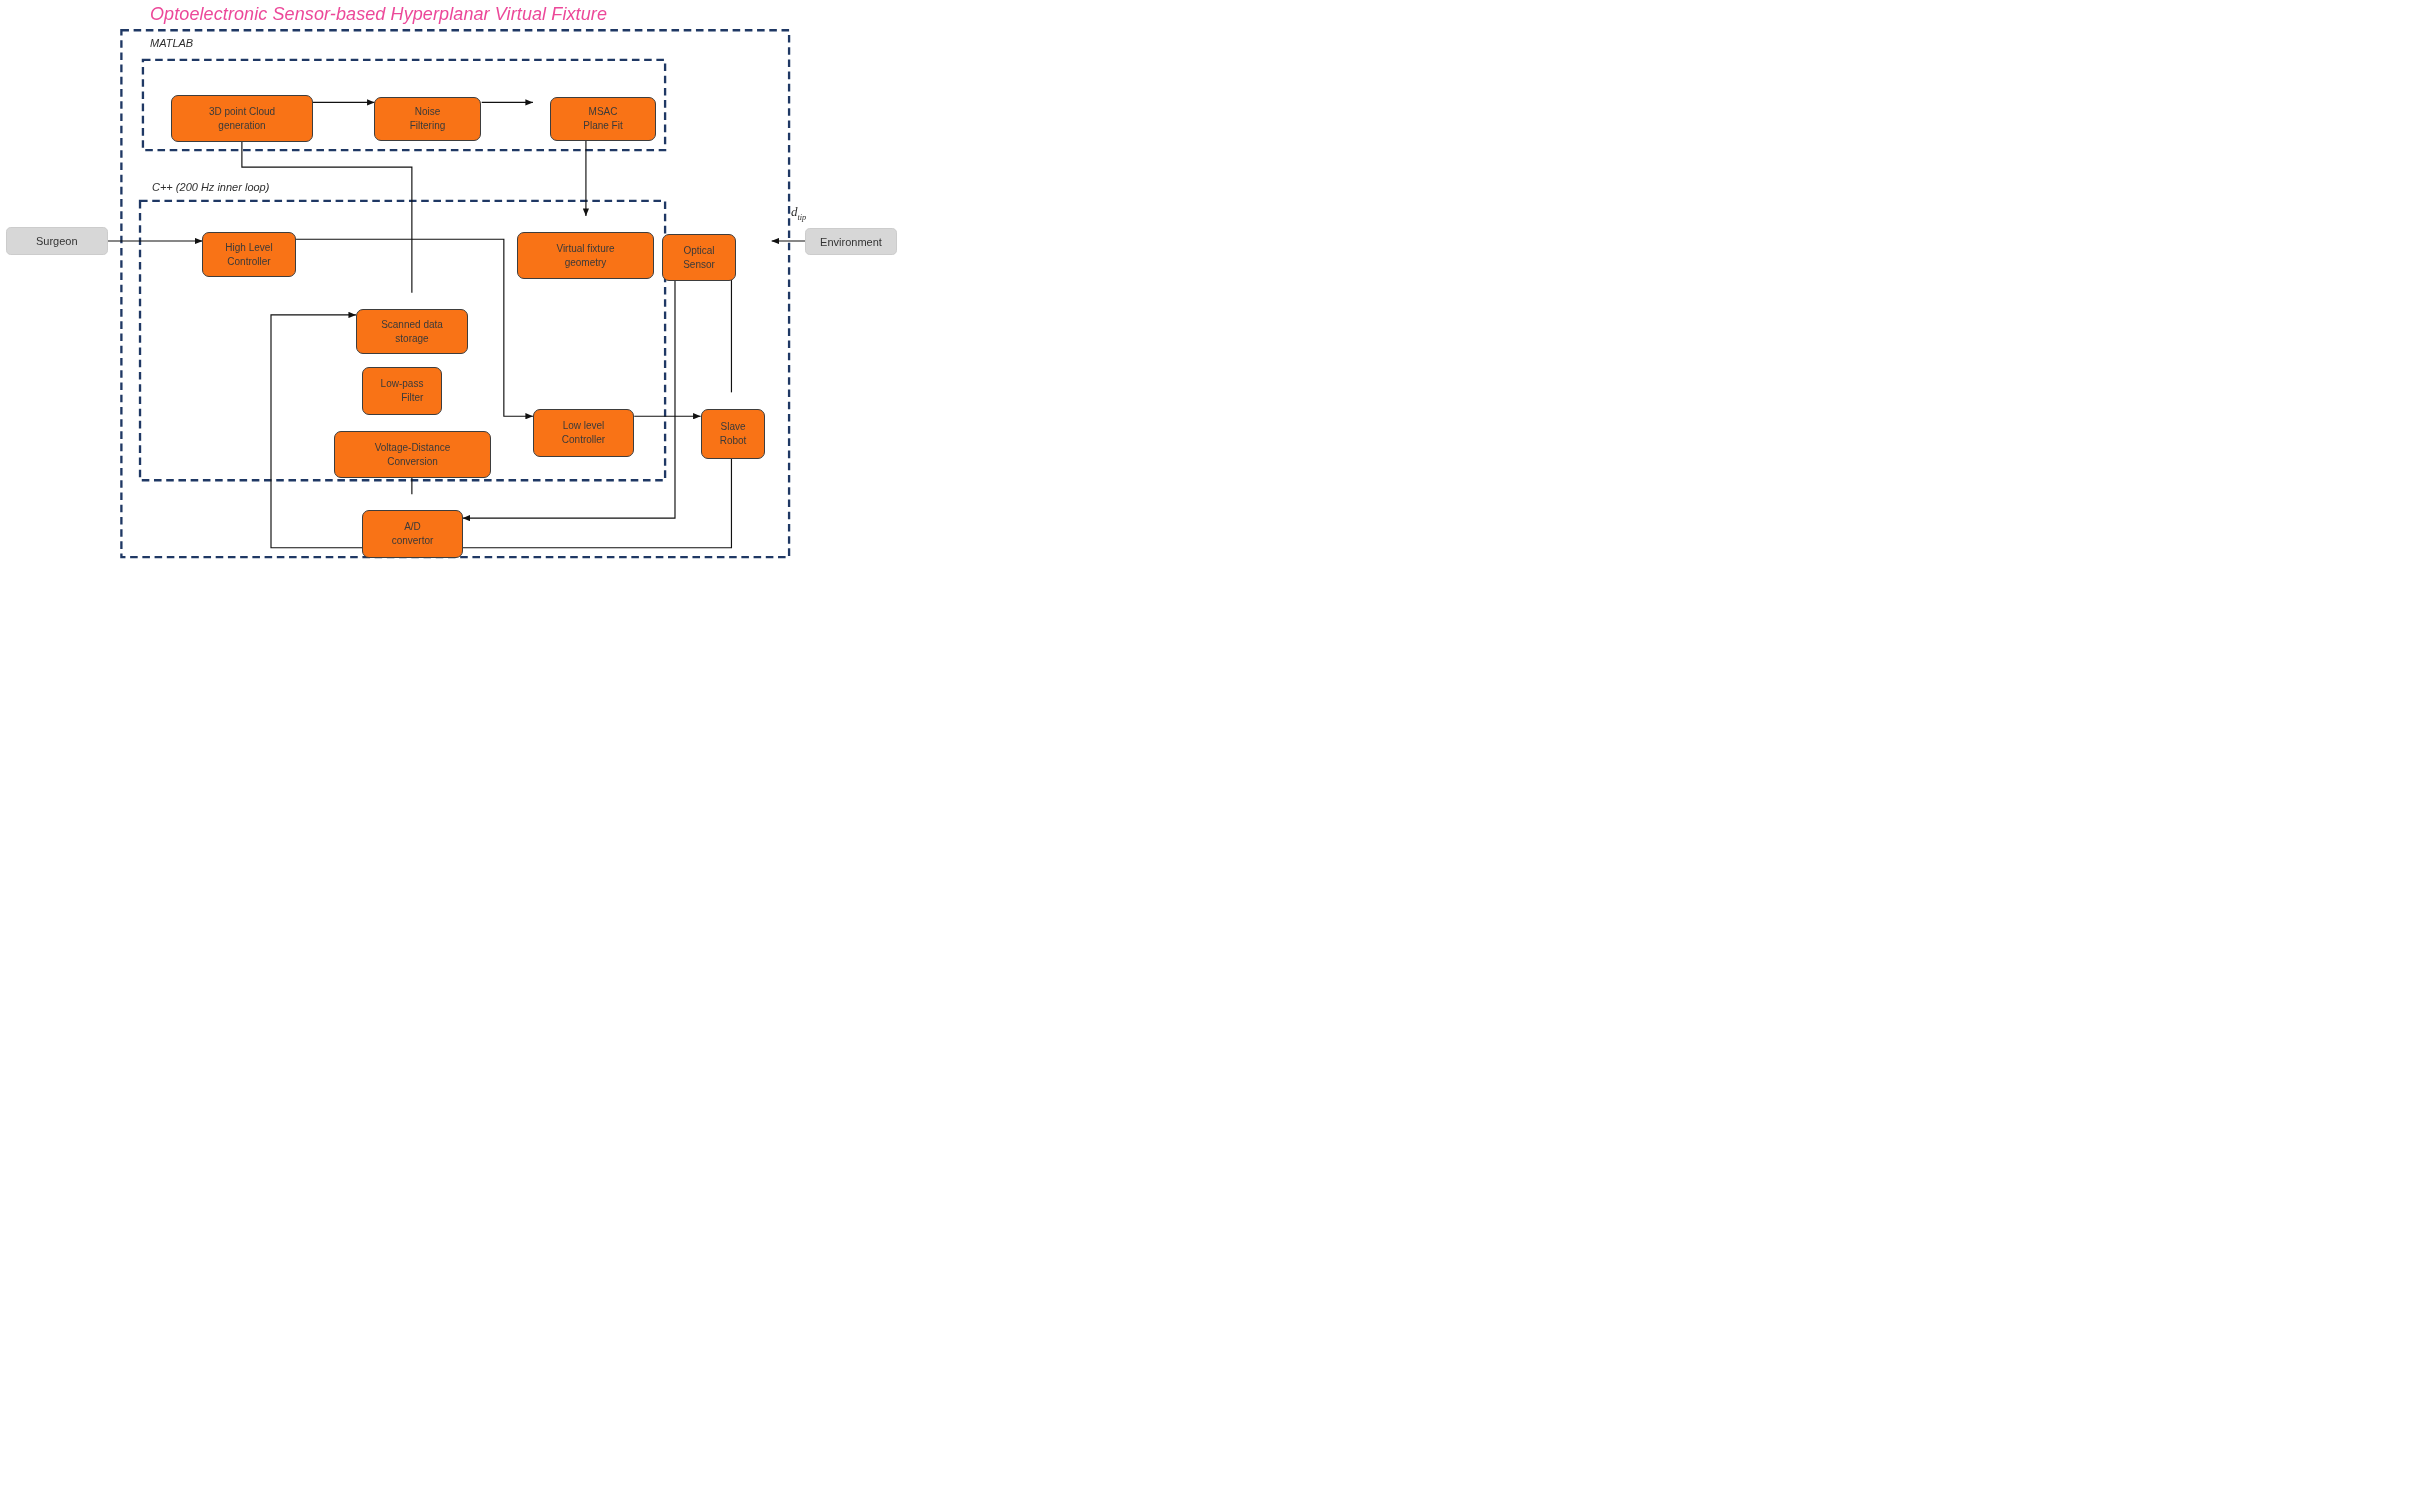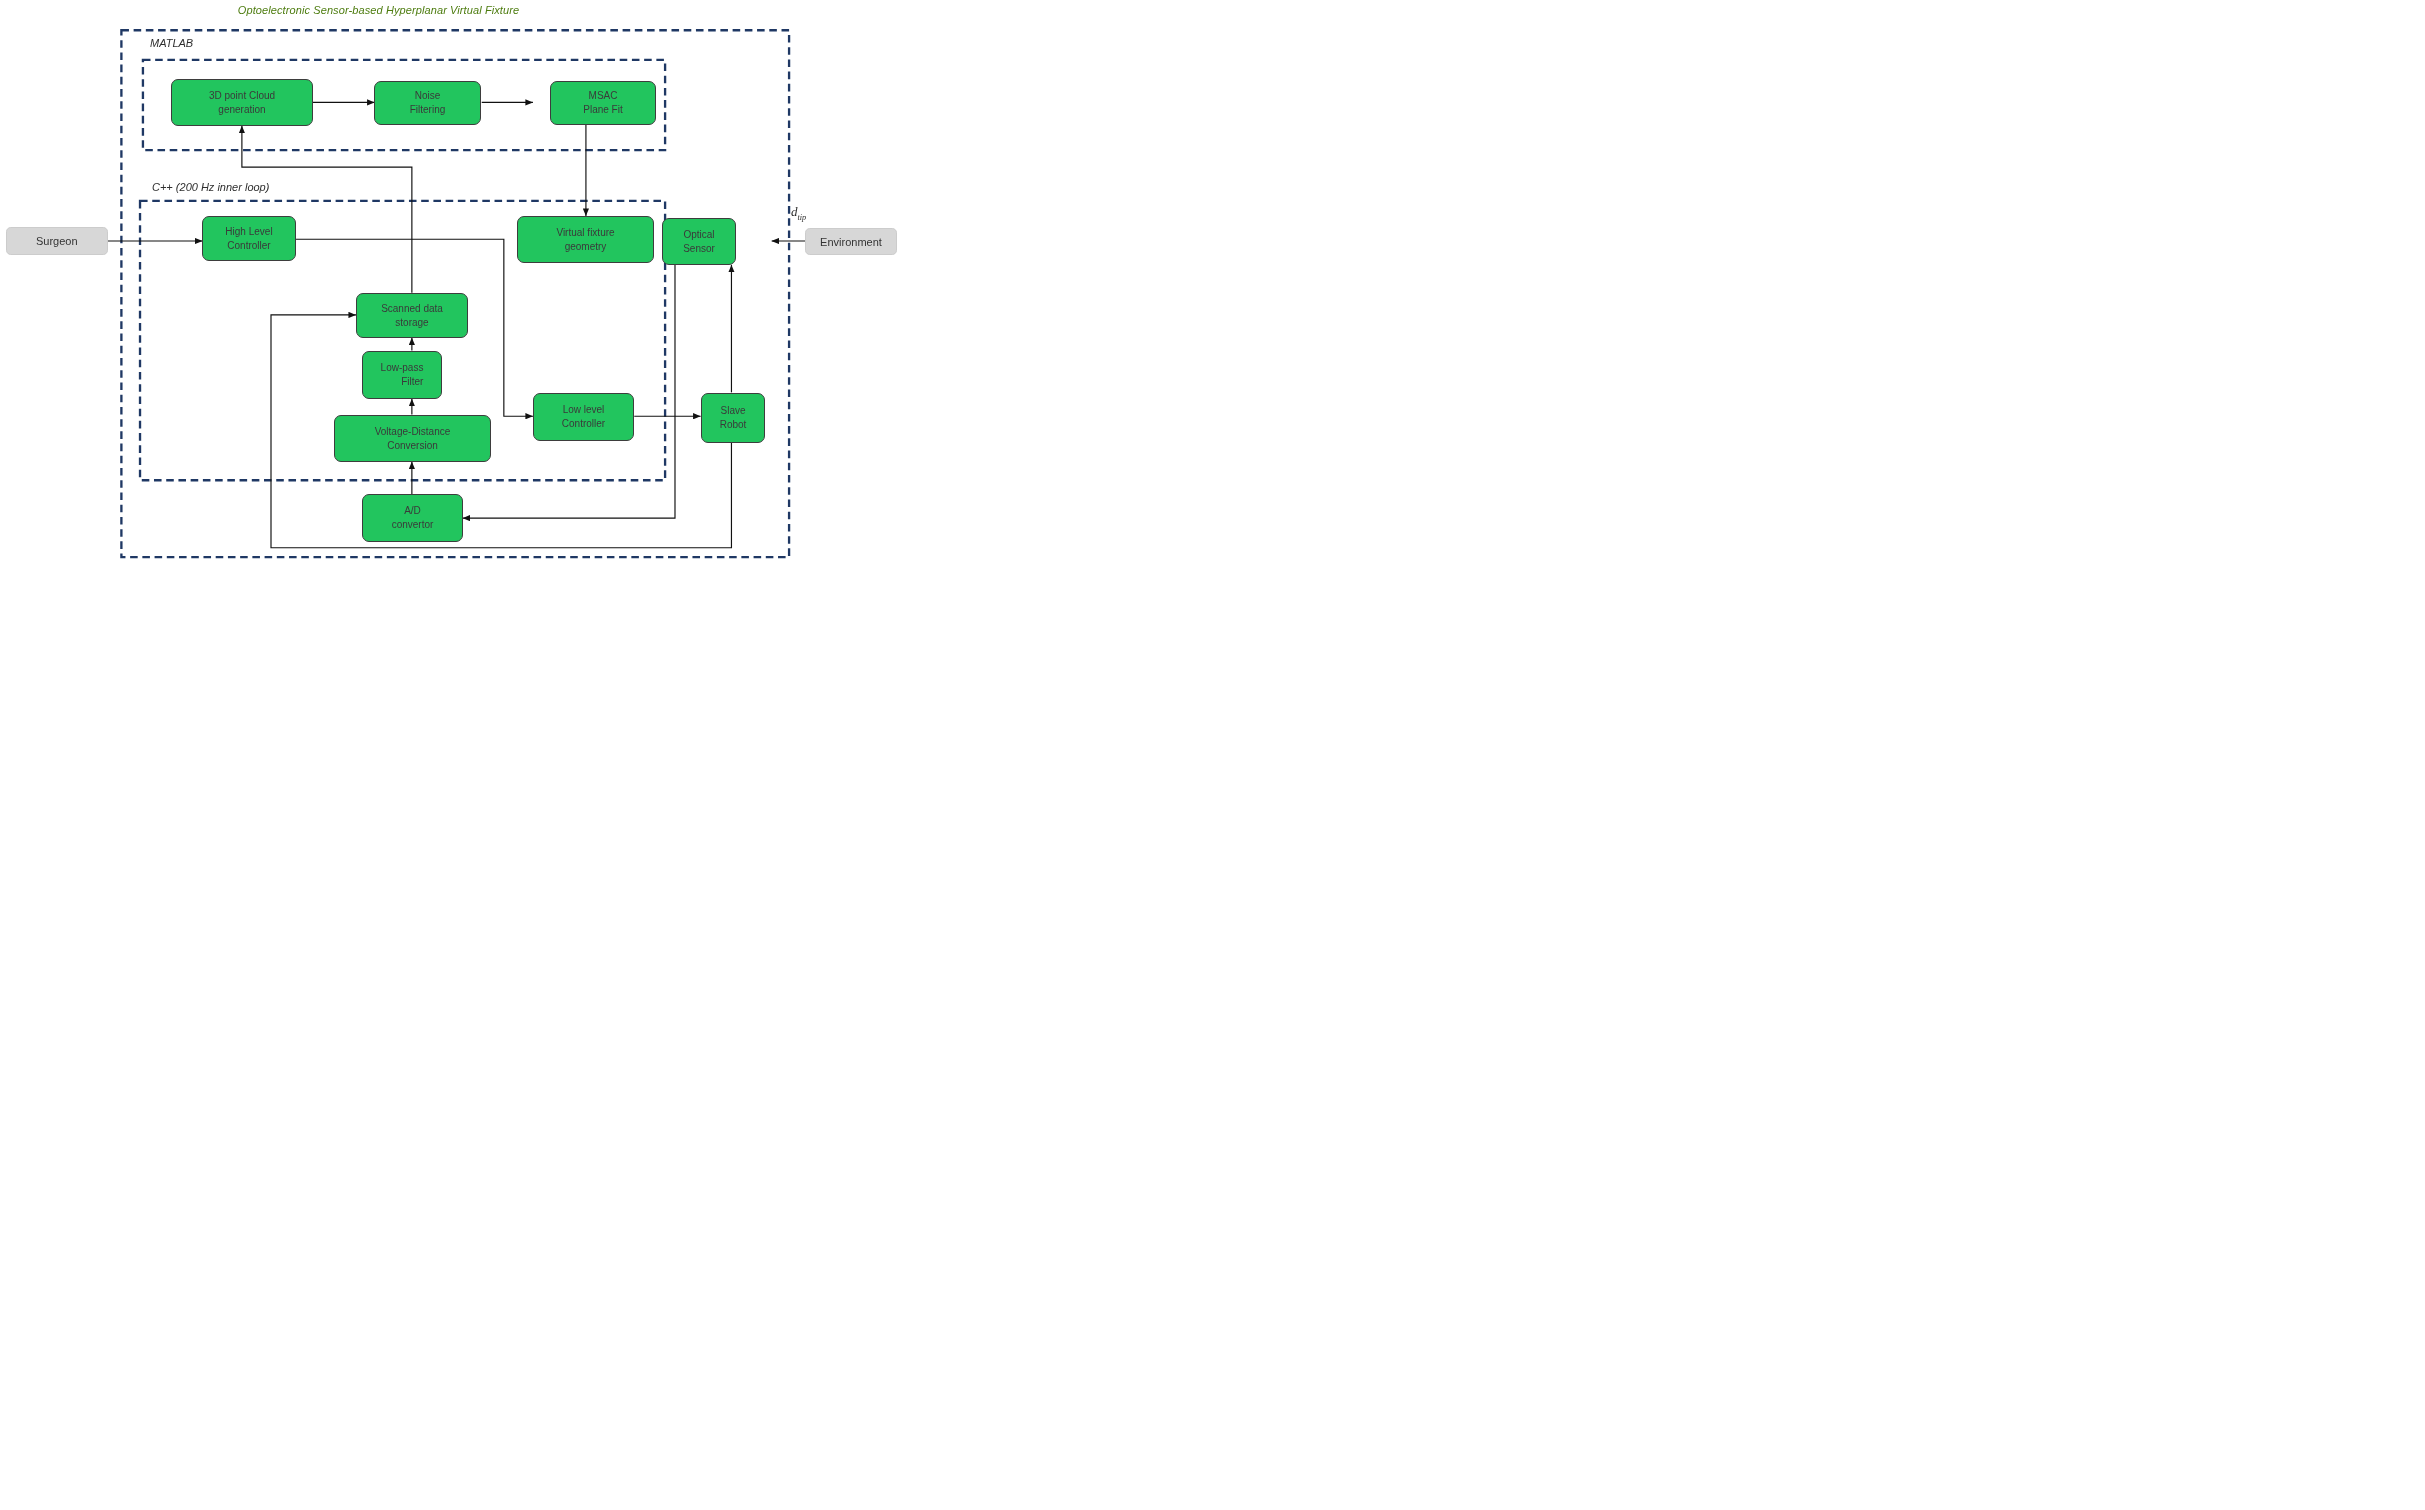--- a/index.html
+++ b/index.html
@@ -3,30 +3,31 @@
 <meta charset="utf-8">
 <style>
   html,body{margin:0;padding:0;background:#ffffff;}
   #canvas{
     position:relative;width:900px;height:560px;background:#ffffff;
     font-family:"Liberation Sans","DejaVu Sans",sans-serif;overflow:hidden;
   }
   #wires{position:absolute;left:0;top:0;z-index:1;}
   .title{
     position:absolute;left:0;top:3.5px;width:757px;text-align:center;
-    font-size:11px;font-style:italic;color:#4d7c0f;z-index:3;letter-spacing:0.1px;
+    font-size:18px;font-style:italic;color:#ec4899;z-index:3;letter-spacing:0.1px;
   }
   .region-label{
     position:absolute;font-size:11px;font-style:italic;color:#2f2f2f;z-index:3;
   }
   .node{
     position:absolute;z-index:2;display:flex;align-items:center;justify-content:center;
-    background:#22c55e;border:1.2px solid #3d3d3d;border-radius:7px;
+    background:#f97316;border:1.2px solid #3d3d3d;border-radius:7px;
     color:#3a3a3a;font-size:10px;line-height:1.38;text-align:center;white-space:pre-line;
     box-sizing:border-box;
+    margin-top:16px;
   }
   .endpoint{
     position:absolute;z-index:2;display:flex;align-items:center;justify-content:center;
     background:#d7d7d7;border:0.6px solid #cccccc;border-radius:4.7px;
     color:#333333;font-size:11px;text-align:center;box-sizing:border-box;
   }
   .math-label{
     position:absolute;z-index:3;font-family:"Liberation Serif","DejaVu Serif",serif;
     font-style:italic;font-size:13px;color:#2b2b2b;
   }

